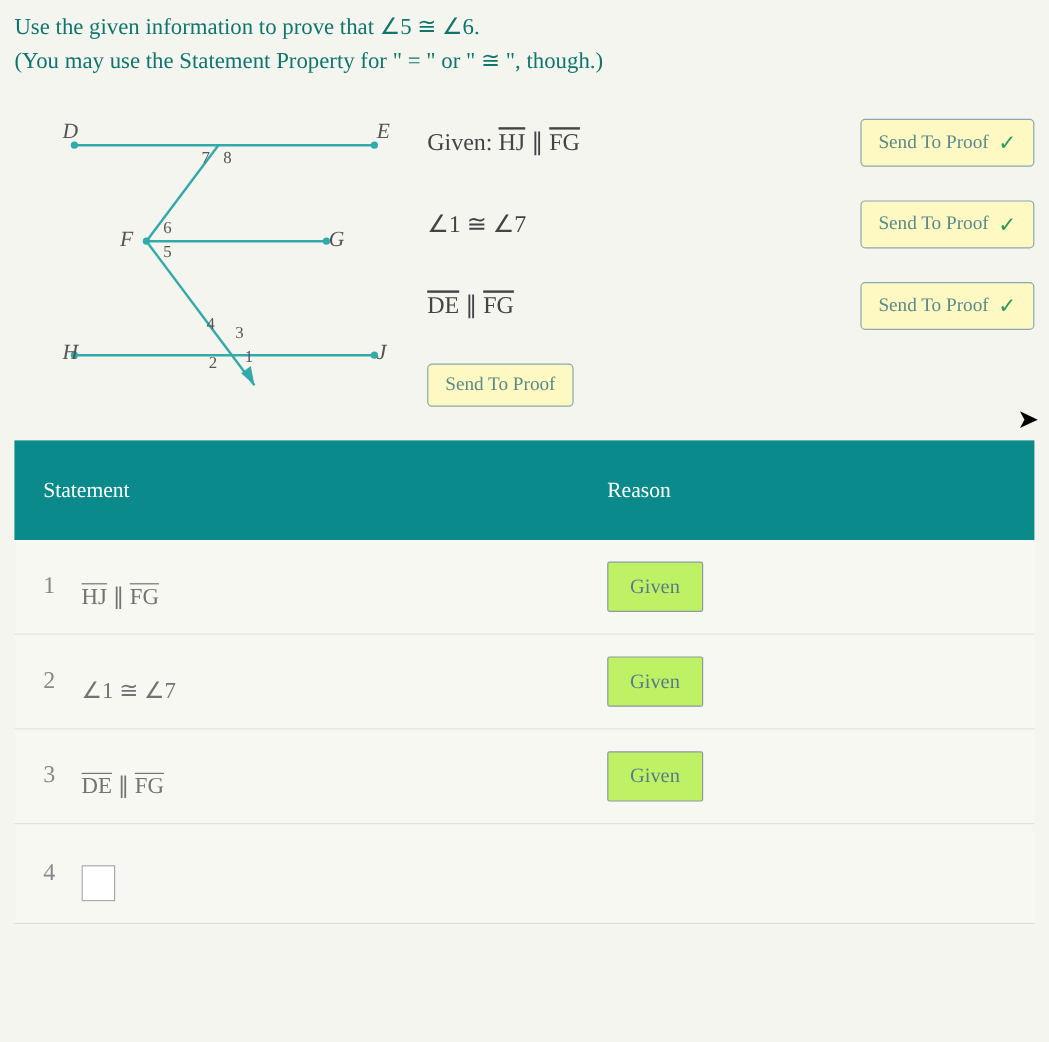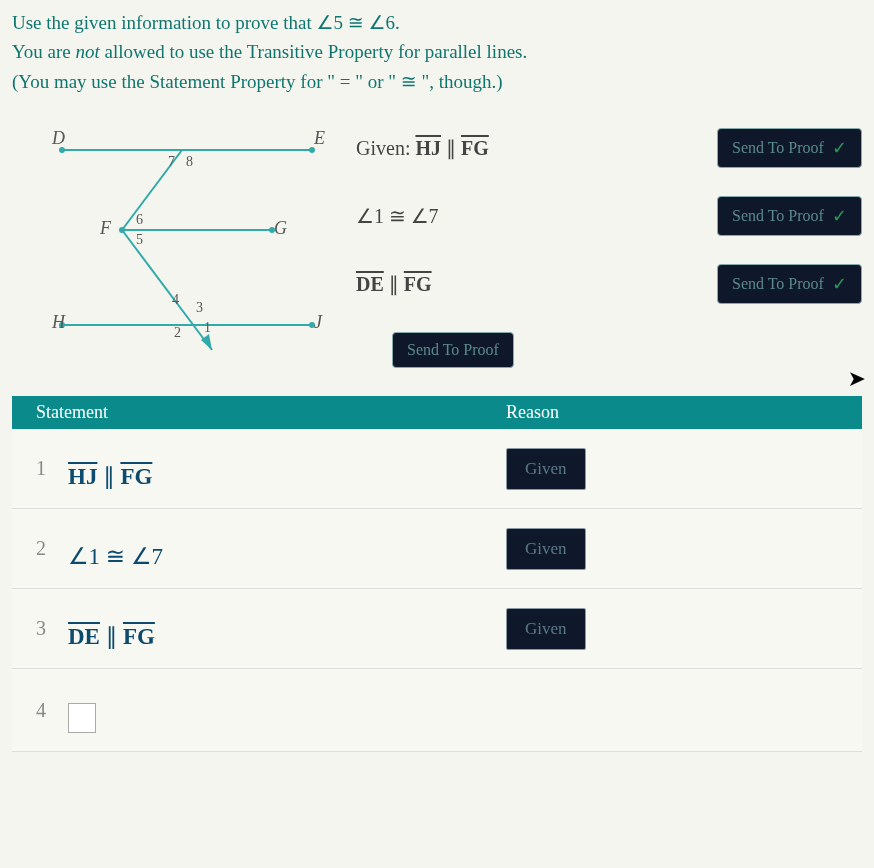--- a/index.html
+++ b/index.html
@@ -10,21 +10,21 @@
     padding: 8px 12px;
     width: 874px;
   }
   .prompt-text {
     font-size: 19px;
     line-height: 1.55;
     color: #0f766e;
     margin-bottom: 24px;
   }
   .prompt-text em { font-style: italic; }
-  .overline { text-decoration: overline; font-weight: bold; }
+  .overline { text-decoration: overline; }
   .main-row {
     display: flex;
     gap: 24px;
     align-items: flex-start;
     margin-bottom: 16px;
   }
   .diagram {
     width: 320px;
     height: 260px;
     position: relative;
@@ -55,68 +55,67 @@
     align-items: center;
     justify-content: space-between;
     gap: 16px;
   }
   .given-text {
     font-size: 20px;
     color: #444;
   }
   .send-btn {
     border: 1px solid #8aa;
-    background: #0f172a;
+    background: #fef9c3;
     color: #5a8a8a;
     padding: 8px 14px;
     font-size: 16px;
     border-radius: 4px;
     cursor: pointer;
     display: inline-flex;
     align-items: center;
     gap: 8px;
     font-family: inherit;
-    margin-left: 36px;
   }
   .check { color: #2a9a5a; font-size: 18px; }
   .proof-table {
     margin-top: 8px;
   }
   .proof-header {
     background: #0a8a8a;
     color: #fff;
     display: flex;
-    padding: 6px 24px;
+    padding: 31px 24px;
     font-size: 18px;
   }
   .proof-header .col-s { flex: 0 0 470px; }
   .proof-header .col-r { flex: 1; }
   .proof-row {
     display: flex;
     align-items: center;
     padding: 18px 24px;
     border-bottom: 1px solid #ddd;
     background: #f8f8f3;
     min-height: 76px;
   }
   .proof-row .num-col {
     width: 32px;
     font-size: 20px;
     color: #888;
   }
   .proof-row .stmt {
     flex: 0 0 438px;
-    font-size: 23px;
-    color: #0c4a6e;
+    font-size: 19px;
+    color: #737373;
     margin-top: 16px;
   }
   .proof-row .reason-col { flex: 1; }
   .reason-btn {
     border: 1px solid #8a9aa5;
-    background: #0f172a;
+    background: #bef264;
     color: #5a7a8a;
     padding: 10px 18px;
     font-size: 17px;
     border-radius: 2px;
     cursor: pointer;
     font-family: inherit;
   }
   .input-box {
     display: inline-block;
     width: 28px;
@@ -130,23 +129,20 @@
     font-size: 22px;
     color: #000;
   }
 </style>
 </head>
 <body>
 
 <div class="prompt-text">
   <div>
     <span>Use the given information to prove that </span><span>∠5 ≅ ∠6.</span>
-  </div>
-  <div>
-    <span>You are </span><em>not</em><span> allowed to use the Transitive Property for parallel lines.</span>
   </div>
   <div>(You may use the Statement Property for " = " or " ≅ ", though.)</div>
 </div>
 
 <div class="main-row">
   <div class="diagram">
     <svg width="320" height="260">
       <line x1="50" y1="30" x2="300" y2="30" stroke="#3aa" stroke-width="2"></line>
       <circle cx="50" cy="30" r="3" fill="#3aa"></circle>
         <circle cx="300" cy="30" r="3" fill="#3aa"></circle>

